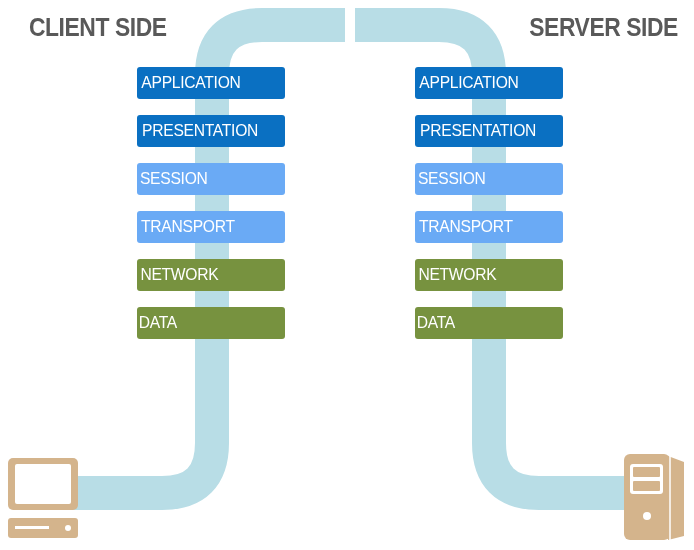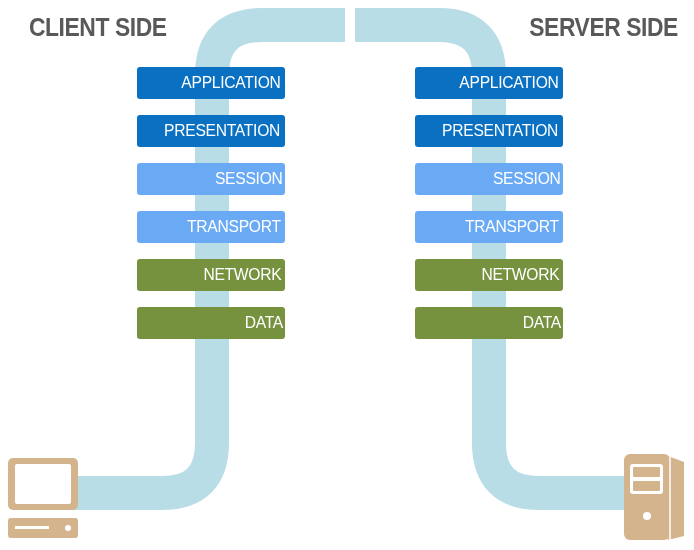--- a/index.html
+++ b/index.html
@@ -7,21 +7,21 @@
          font-family: "Liberation Sans", "DejaVu Sans", sans-serif; }
   svg.pipes { position: absolute; left: 0; top: 0; }
   .side-title { position: absolute; top: 12px; font-weight: bold; font-size: 26px;
                 color: #595959; letter-spacing: -0.5px; transform: scaleX(0.88); }
   #client-title { left: 29px; transform-origin: left center; }
   #server-title { right: 16px; transform-origin: right center; }
   .stack { position: absolute; top: 67px; width: 148px; }
   #client-stack { left: 137px; }
   #server-stack { left: 415px; }
   .layer { height: 32px; margin-bottom: 16px; border-radius: 3px; color: #ffffff;
-           display: flex; align-items: center; justify-content: flex-end;
+           display: flex; align-items: center; justify-content: flex-start;
            font-size: 17px; letter-spacing: -0.3px; }
   .layer span { display: inline-block; transform: scaleX(0.92); }
   .icon { position: absolute; }
 </style>
 </head>
 <body>
 
 <svg class="pipes" width="694" height="550" viewBox="0 0 694 550">
 
   <path d="M 70 493 L 162 493 Q 212 493 212 443 L 212 75 Q 212 25 262 25 L 345 25" fill="none" stroke="#b8dde6" stroke-width="34"></path>

